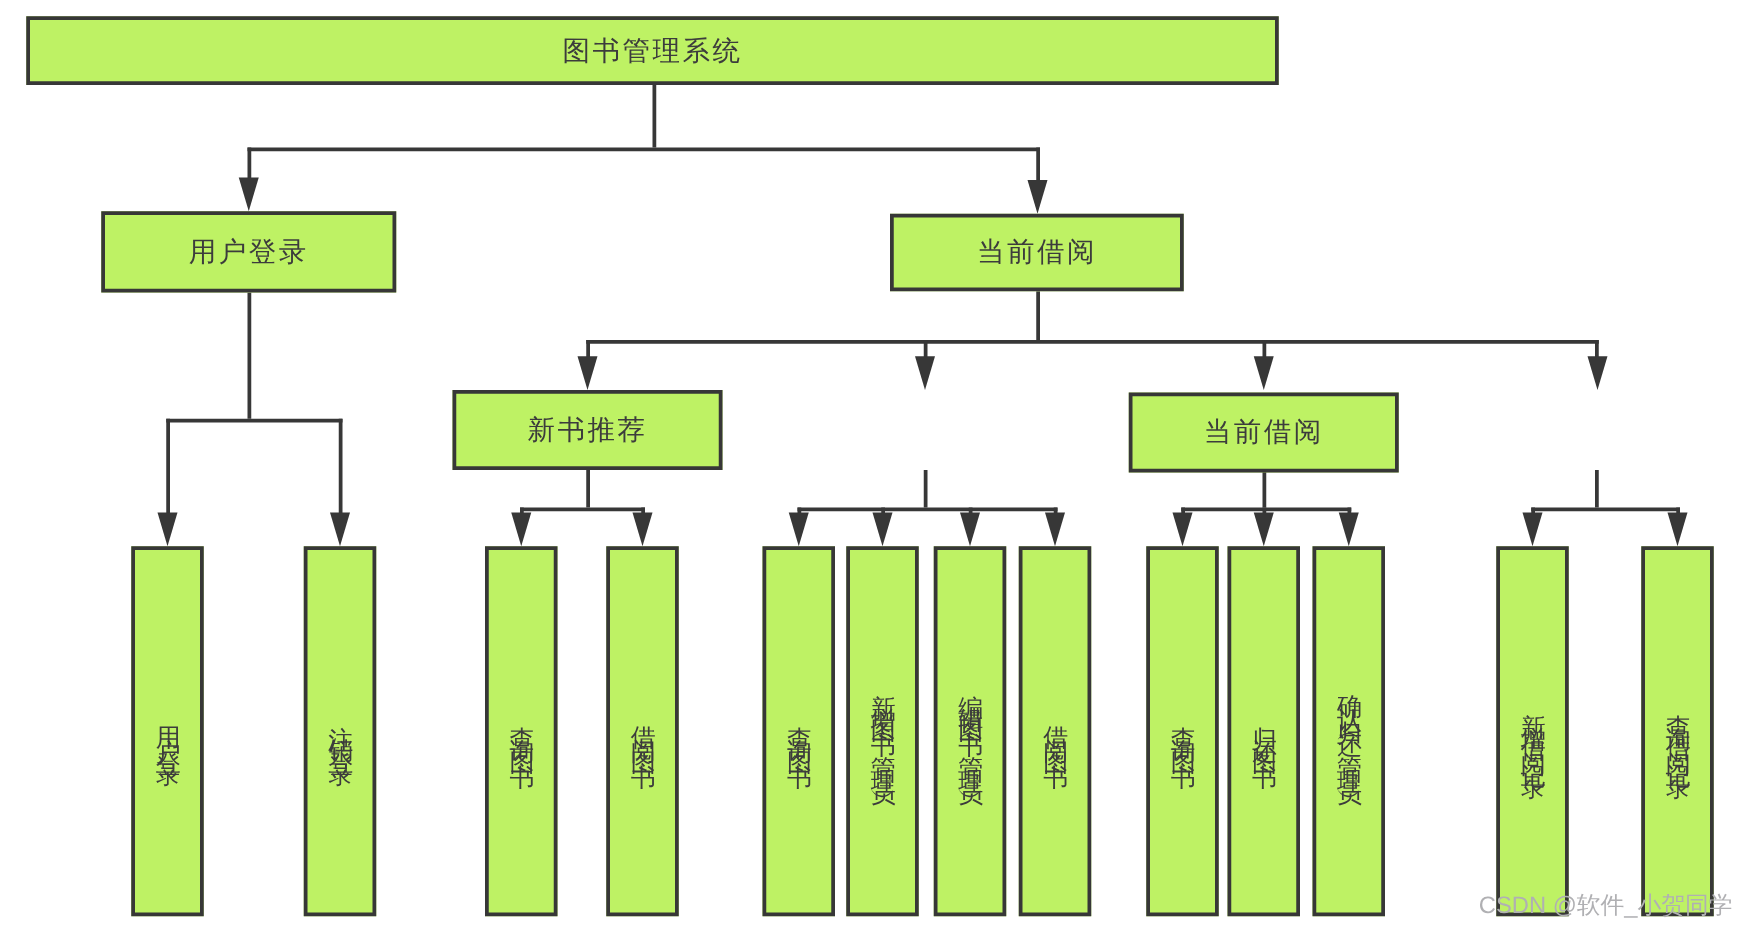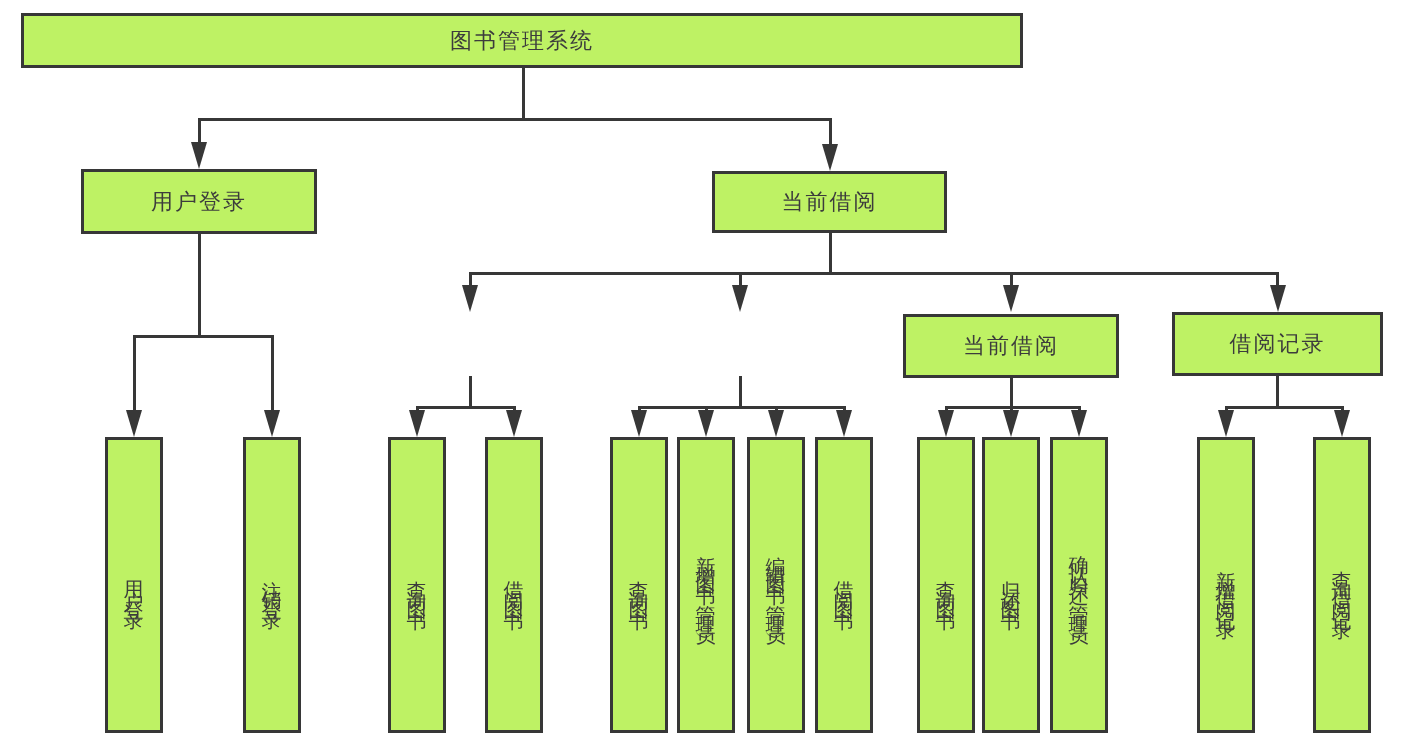--- a/index.html
+++ b/index.html
@@ -128,25 +128,25 @@
     <span class="hlabel">图书管理系统</span>
   </div>
 
   <div class="box" style="left:81px;top:169px;width:236px;height:65px;">
     <span class="hlabel">用户登录</span>
   </div>
   <div class="box" style="left:712px;top:171px;width:235px;height:62px;">
     <span class="hlabel">当前借阅</span>
   </div>
 
+  <div class="box" style="left:362px;top:312px;width:216px;height:64px;">
+    <span class="hlabel">新书推荐</span>
+  </div>
   <div class="box" style="left:903px;top:314px;width:216px;height:64px;">
     <span class="hlabel">当前借阅</span>
-  </div>
-  <div class="box" style="left:1172px;top:312px;width:211px;height:64px;">
-    <span class="hlabel">借阅记录</span>
   </div>
 
   <div class="box leaf" style="left:105px;">
     <span class="vtext">用户登录</span>
   </div>
   <div class="box leaf" style="left:243px;">
     <span class="vtext">注销登录</span>
   </div>
 
   <div class="box leaf" style="left:388px;">
@@ -179,14 +179,15 @@
     <span class="vtext">确认归还（管理员）</span>
   </div>
 
   <div class="box leaf" style="left:1197px;">
     <span class="vtext">新增借阅记录</span>
   </div>
   <div class="box leaf" style="left:1313px;">
     <span class="vtext">查询借阅记录</span>
   </div>
 
+  <div class="watermark">CSDN @软件_小贺同学</div>
 
 </div>
 
 </body></html>

